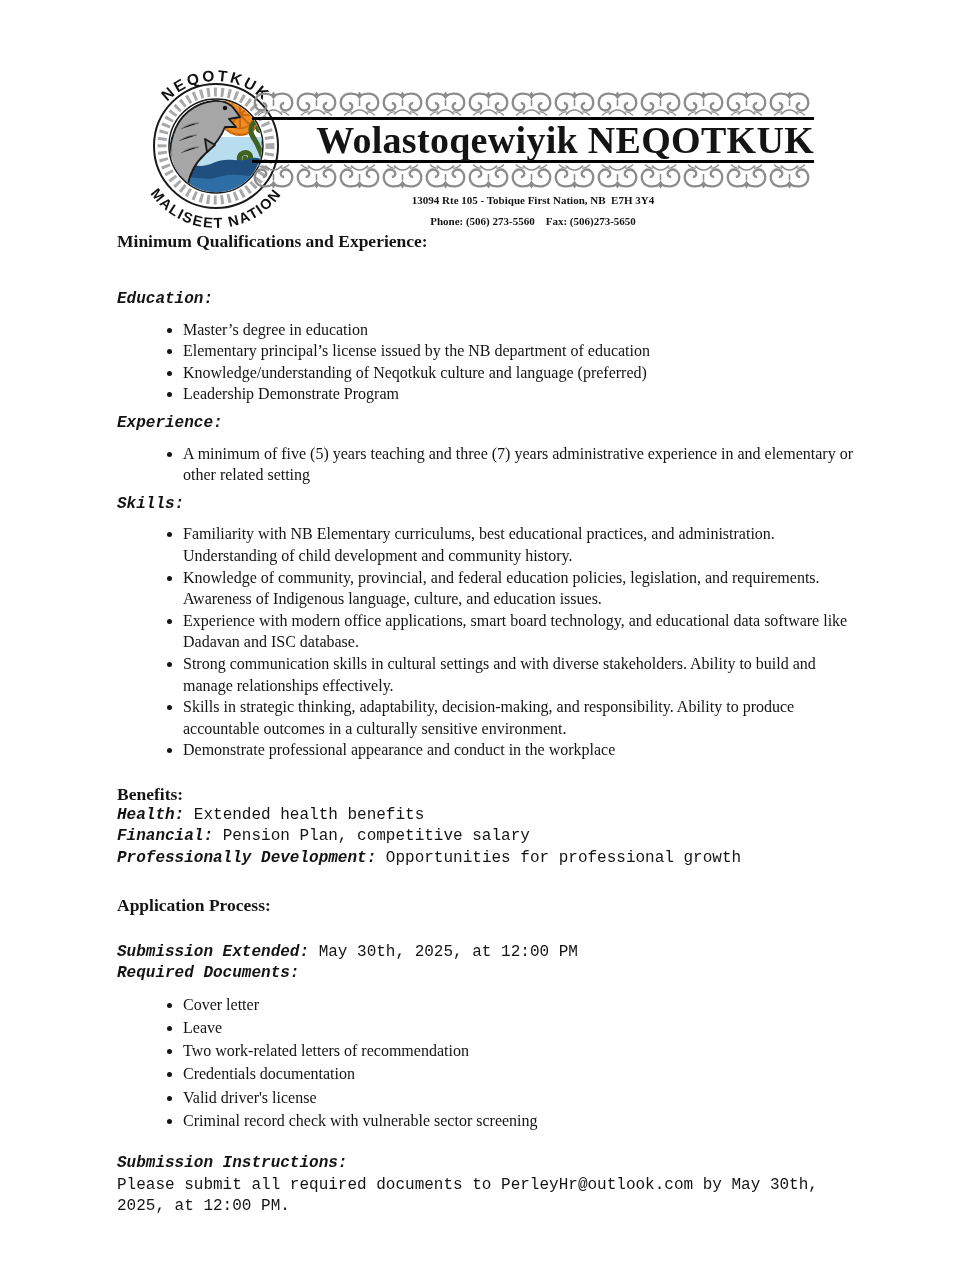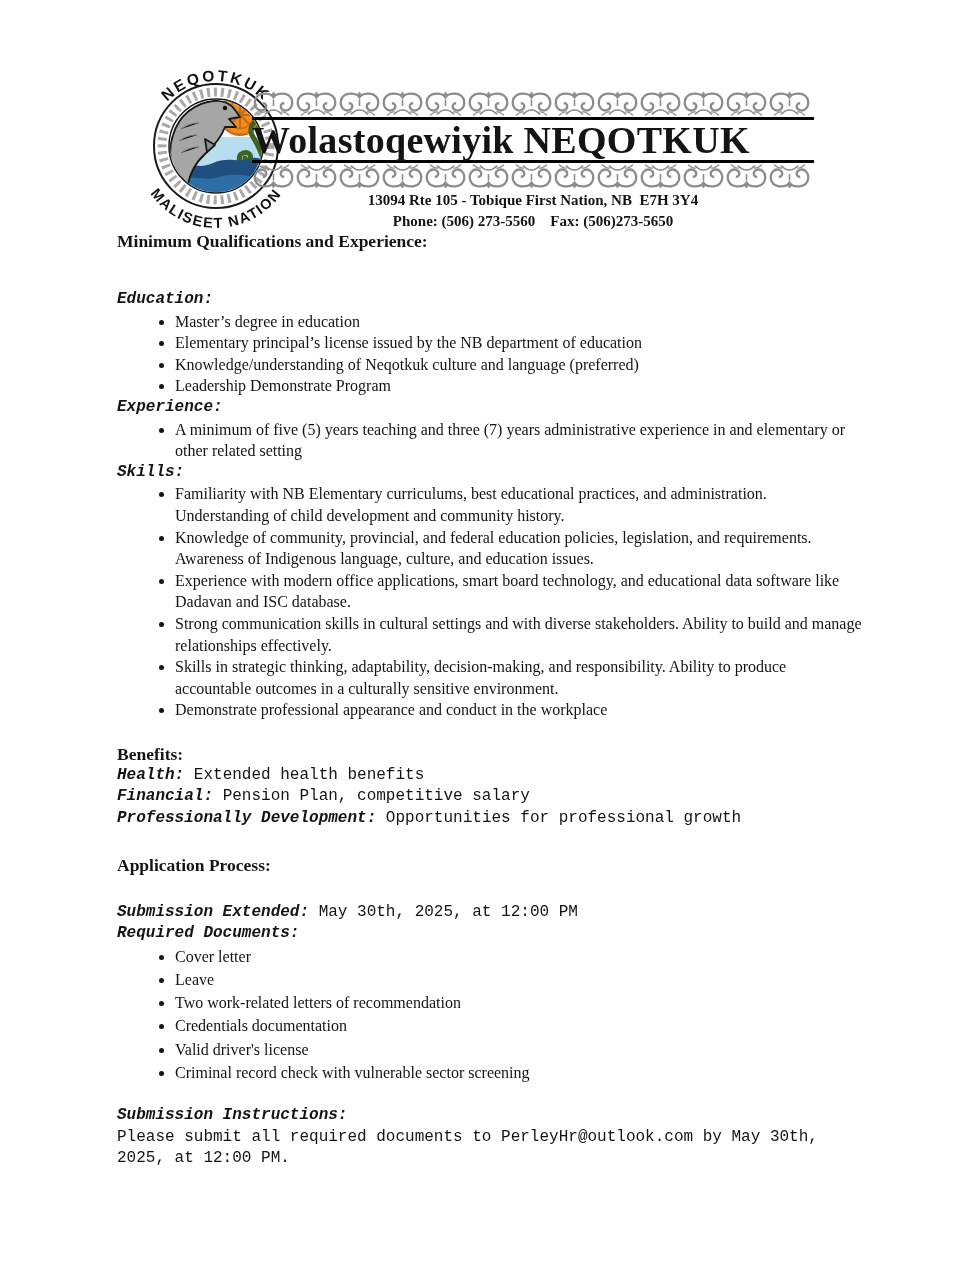--- a/index.html
+++ b/index.html
@@ -6,34 +6,34 @@
   .page {
     position:relative; width:980px; height:1268px; background:#ffffff;
     font-family:"Liberation Serif", serif; color:#141414; overflow:hidden;
   }
   
   .seal { position:absolute; left:121px; top:53px; }
   .band { position:absolute; left:252px; top:91px; width:562px; }
   .orn  { display:block; }
   .band-title {
     border-top:3px solid #000; border-bottom:3px solid #000;
-    text-align:left; font-weight:bold; font-size:38px; line-height:40px;
+    text-align:right; font-weight:bold; font-size:38px; line-height:40px;
     letter-spacing:0.3px; white-space:nowrap;
   }
   .addr {
-    text-align:center; font-weight:bold; font-size:15px; line-height:18.5px;
+    text-align:center; font-weight:bold; font-size:11px; line-height:18.5px;
     white-space:pre-wrap; margin-top:2px;
   }
   
   .doc { position:absolute; left:117px; top:230px; width:748px; font-size:16px; line-height:21.6px; }
   .sec-title { font-weight:bold; font-size:17.5px; line-height:22px; margin:0; }
   .mb-gap { margin-bottom:37px; }
   .lbl { font-weight:bold; font-style:italic; }
   .line { margin:0;font-family:Liberation Mono, monospace; }
-  ul { margin:0; padding-left:58px; list-style:disc; }
+  ul { margin:8px; padding-left:58px; list-style:disc; }
   li { padding-left:0; }
   .docs-list li { line-height:23.2px; }
   .benefits-title { margin-top:22px; }
   .app-title { margin-top:24px; }
   .deadline { margin-top:26px; }
   .instr { margin-top:21px; }
   .hidden-defs { position:absolute; width:0; height:0; overflow:hidden; }
 </style>
 </head>
 <body>

